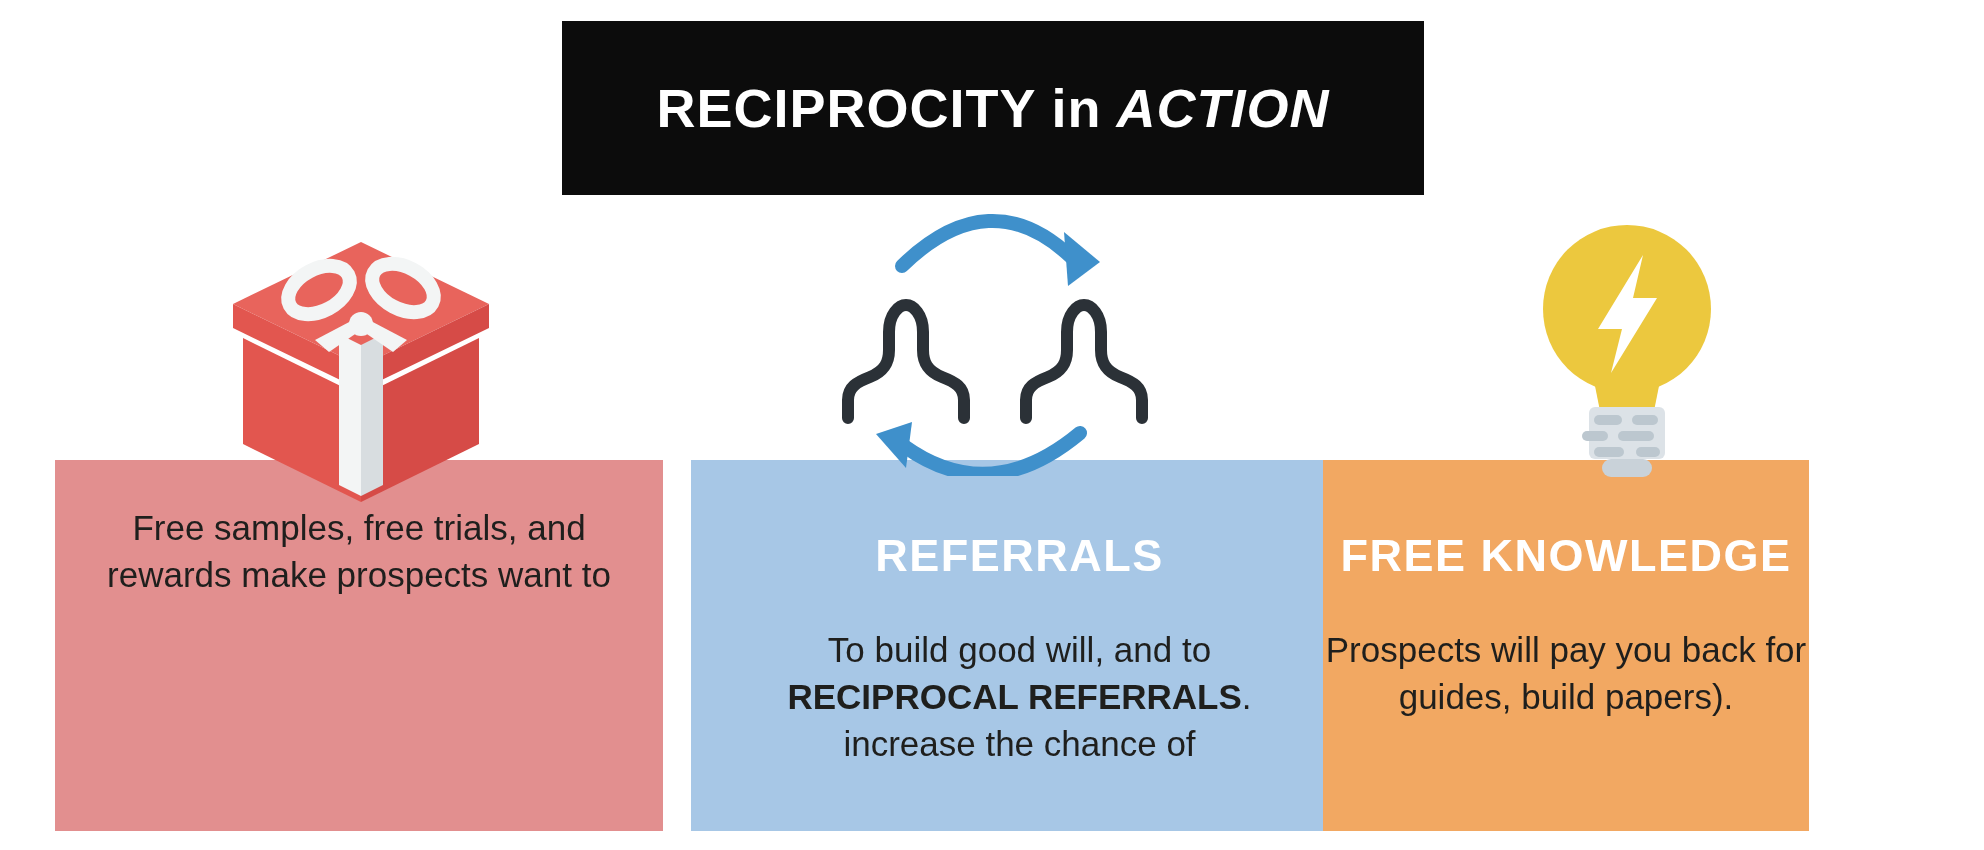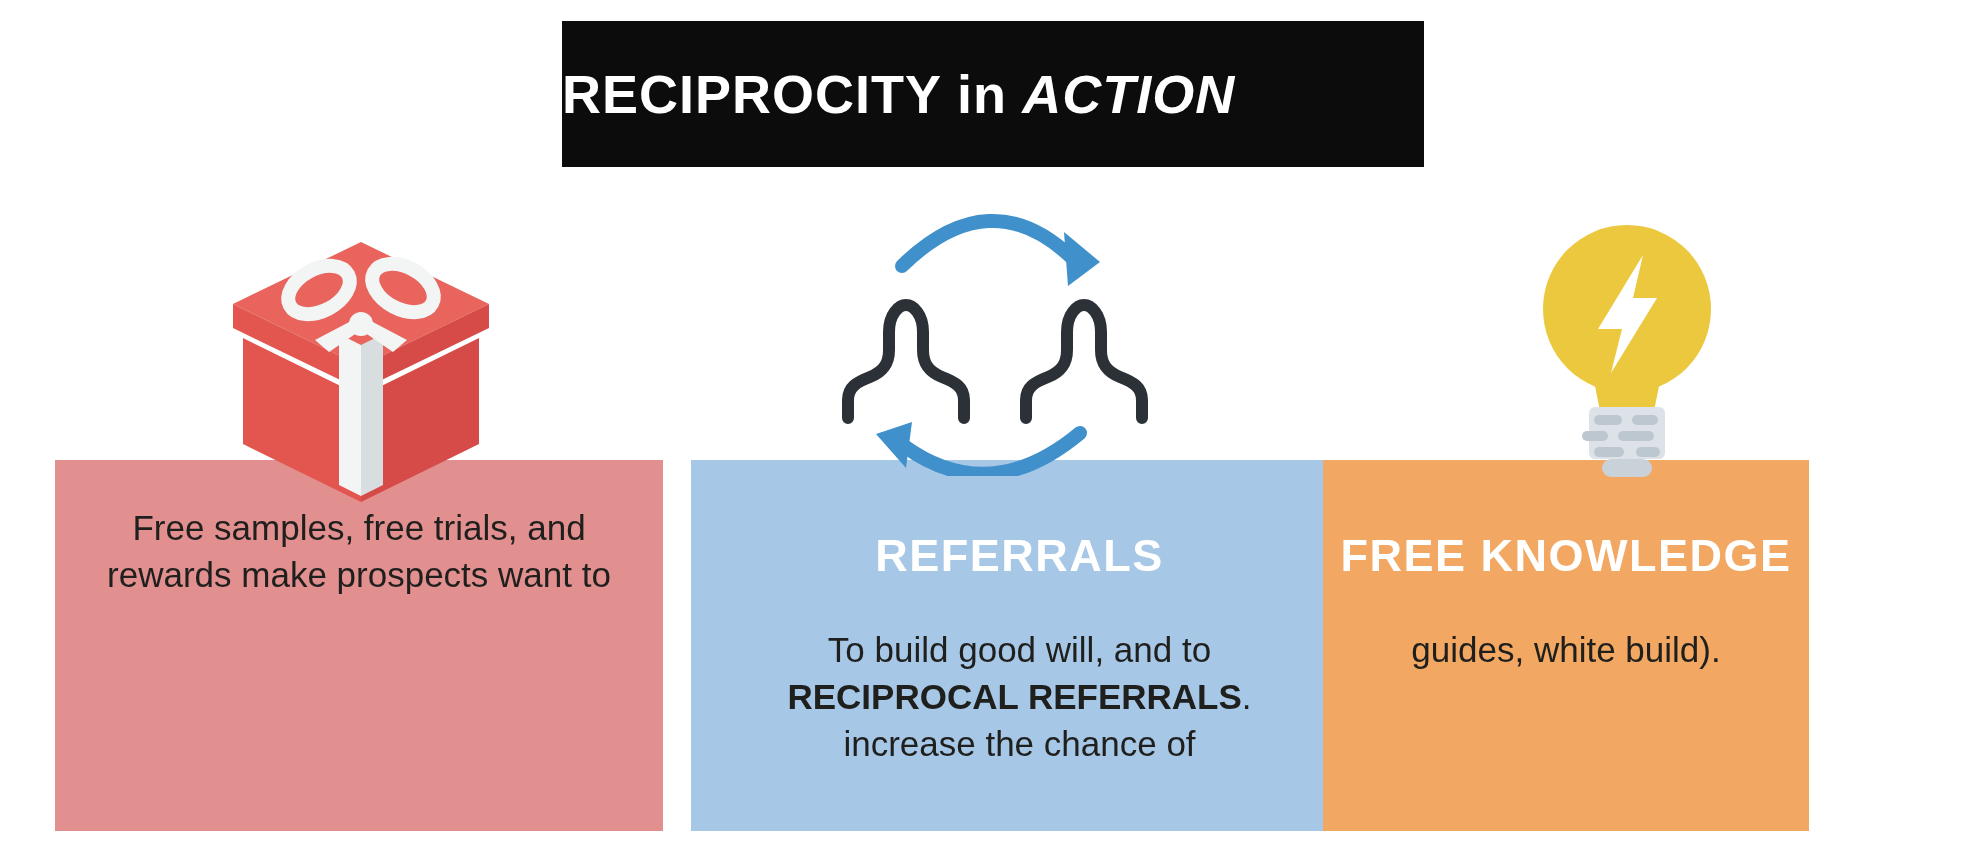--- a/index.html
+++ b/index.html
@@ -6,23 +6,23 @@
   .canvas {
     position:relative;
     width:1984px; height:850px;
     background:#ffffff;
     overflow:hidden;
     font-family:"Liberation Sans", sans-serif;
   }
   
   .banner {
     position:absolute; left:562px; top:21px;
-    width:862px; height:146px;
+    width:862px; height:174px;
     background:var(--banner-bg,#0c0c0c);
-    display:flex; align-items:center; 
+    display:flex; align-items:center; justify-content:center;
   }
   .banner-text {
     color:var(--banner-text,#fff);
     font-size:54px; font-weight:800; letter-spacing:1px;
     white-space:nowrap;
   }
   .banner-text .main { margin-right:0.28em; }
   .banner-text .emph { font-style:italic; }
   
   .panel {
@@ -79,21 +79,22 @@
     <div class="panel-body">
         <div><span>To build good will, and to</span></div>
         <div><b>RECIPROCAL REFERRALS</b><span>.</span></div>
         <div><span>increase the chance of</span></div>
       </div>
   </div>
 
   <div class="panel panel-3" style="background: rgb(242, 168, 98);">
     <div class="panel-title">FREE KNOWLEDGE</div>
     <div class="panel-body">
-        <div><span>guides, white build).</span></div>
+        <div><span>Prospects will pay you back for</span></div>
+        <div><span>guides, build papers).</span></div>
       </div>
   </div>
 
   <div class="icon icon-gift">
     <svg viewBox="0 0 258 264" xmlns="http://www.w3.org/2000/svg">
 
       <polygon points="10,100 128,158 128,264 10,206" style="fill:var(--gift-red)"></polygon>
       <polygon points="128,158 246,100 246,206 128,264" style="fill:var(--gift-red-dark)"></polygon>
 
       <polygon points="128,4 256,66 128,128 0,66" style="fill:var(--gift-red-light)"></polygon>

